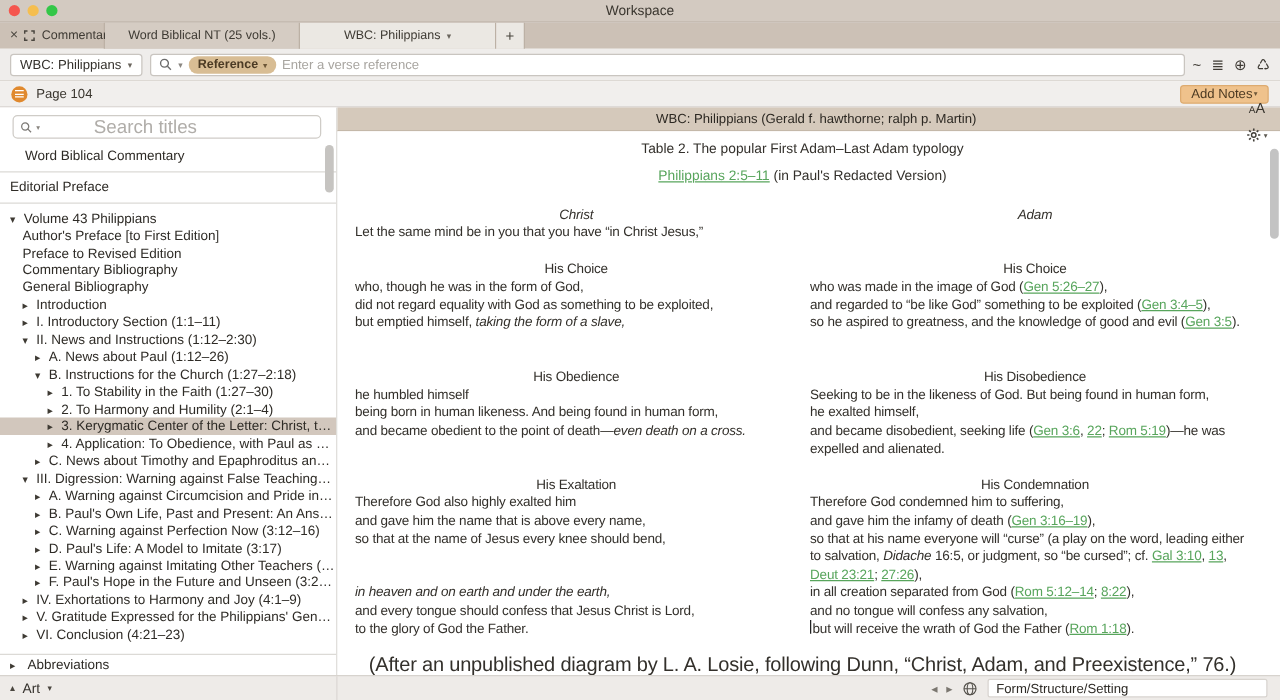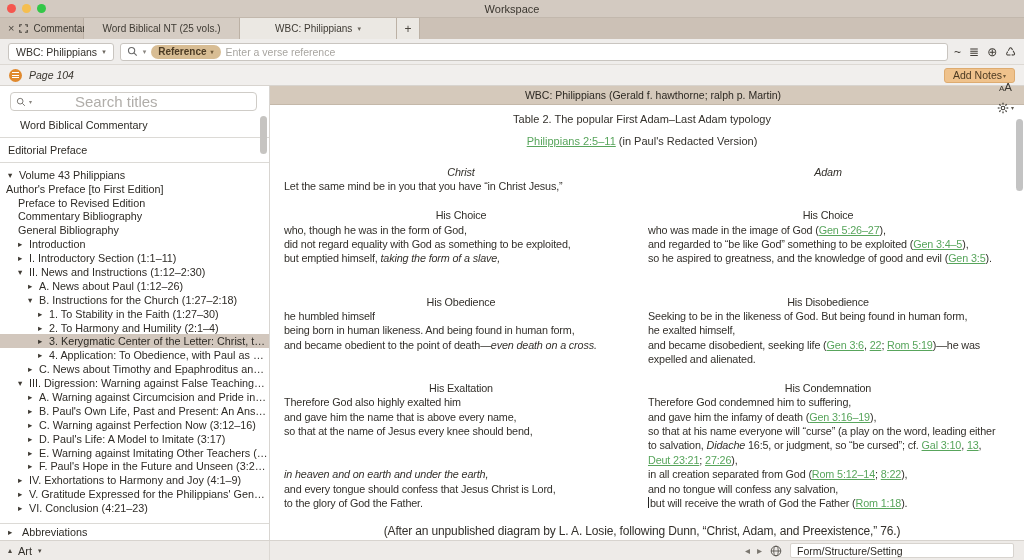--- a/index.html
+++ b/index.html
@@ -32,21 +32,21 @@
   .searchbox .caret { font-size:7px; color:#8a8680; }
   .pill { height:14px; background:#d8bd94; border-radius:7px; display:flex; align-items:center; padding:0 7px; gap:4px; font-size:10px; font-weight:bold; color:#4c3b24; }
   .pill .caret { font-size:6px; color:#6d5738; }
   .placeholder { font-size:10.5px; color:#a8a5a0; }
   .tool-icons { display:flex; align-items:center; gap:8px; font-size:12px; color:#3f3b35; }
 
   
   .pagebar { height:21px; background:#f1efed; display:flex; align-items:center; padding:0 9px; border-bottom:1px solid #d8d4cf; }
   .page-icon { width:13px; height:13px; border-radius:50%; background:#e0892e; display:flex; flex-direction:column; justify-content:center; gap:1.5px; align-items:center; margin-right:7px; }
   .page-icon i { display:block; width:7px; height:1px; background:#fff; }
-  .page-label { font-size:10.5px; color:#3a362f;font-style:italic; }
+  .page-label { font-size:10.5px; color:#3a362f; }
   .add-notes { margin-left:auto; height:15px; background:#efc28c; border:1px solid #ddab70; border-radius:3px; display:flex; align-items:center; gap:1px; padding:0 8px; font-size:10.5px; color:#4c3a22; }
   .add-notes .caret { font-size:6px; color:#6d5738; }
 
   
   .main { display:flex; height:454px; }
 
   
   .sidebar { width:270px; border-right:1px solid #d8d5d1; display:flex; flex-direction:column; background:#fff; position:relative; }
   .side-search { margin:6px 12px 5px 10px; height:19px; border:1px solid #cfccc7; border-radius:4px; display:flex; align-items:center; padding:0 5px; gap:3px; }
   .side-search .caret { font-size:6px; color:#8a8680; }
@@ -73,21 +73,21 @@
   .doc-title { margin-top:8px; text-align:center; font-size:11px; color:#33302b; }
   .doc-sub { margin-top:10px; text-align:center; font-size:11px; color:#33302b; }
   .glink { color:#58a55c; text-decoration:underline; }
   .columns { display:flex; margin-top:18px; }
   .col-left { width:368px; padding-left:14px; flex:none; }
   .col-right { flex:1; padding-left:10px; padding-right:6px; }
   .tline { height:14.4px; line-height:14.4px; font-size:10.8px; letter-spacing:-0.15px; color:#33302b; white-space:nowrap; }
   .theading { text-align:center; }
   .it { font-style:italic; }
   .caret-bar { display:inline-block; width:1px; height:11px; background:#222; margin-right:1px; vertical-align:-1px; }
-  .doc-foot { margin-top:14px; text-align:center; font-size:12px; letter-spacing:-0.15px; color:#33302b; }
+  .doc-foot { margin-top:14px; text-align:center; font-size:16px; letter-spacing:-0.15px; color:#33302b; }
   .content-scrollbar { position:absolute; right:1px; top:14px; width:7px; height:72px; background:#c3c3c3; border-radius:4px; }
 
   
   .bottombar { height:20px; background:#eeebe8; border-top:1px solid #d7d3ce; display:flex; align-items:center; }
   .bb-left { width:270px; display:flex; align-items:center; gap:6px; padding-left:8px; border-right:1px solid #dcd8d3; height:100%; }
   .bb-left .up { font-size:8px; color:#4a463f; }
   .bb-left .label { font-size:11px; color:#33302b; }
   .bb-left .dn { font-size:7px; color:#4a463f; }
   .bb-right { flex:1; display:flex; align-items:center; justify-content:flex-end; gap:8px; padding-right:10px; height:100%; }
   .nav-arrows { display:flex; gap:7px; font-size:10px; color:#7a766f; }
@@ -187,21 +187,21 @@
           </div>
           <div class="tree-divider"></div>
           <div class="tree-item" style="padding-left: 8px;">
             <span class="tree-label">Editorial Preface</span>
           </div>
           <div class="tree-divider"></div>
           <div class="tree-item" style="padding-left: 8px;">
             <span class="tree-arrow">▾</span>
             <span class="tree-label">Volume 43 Philippians</span>
           </div>
-          <div class="tree-item" style="padding-left: 6px;">
+          <div class="tree-item" style="padding-left: 18px;">
             <span class="tree-label">Author's Preface [to First Edition]</span>
           </div>
           <div class="tree-item" style="padding-left: 18px;">
             <span class="tree-label">Preface to Revised Edition</span>
           </div>
           <div class="tree-item" style="padding-left: 18px;">
             <span class="tree-label">Commentary Bibliography</span>
           </div>
           <div class="tree-item" style="padding-left: 18px;">
             <span class="tree-label">General Bibliography</span>

